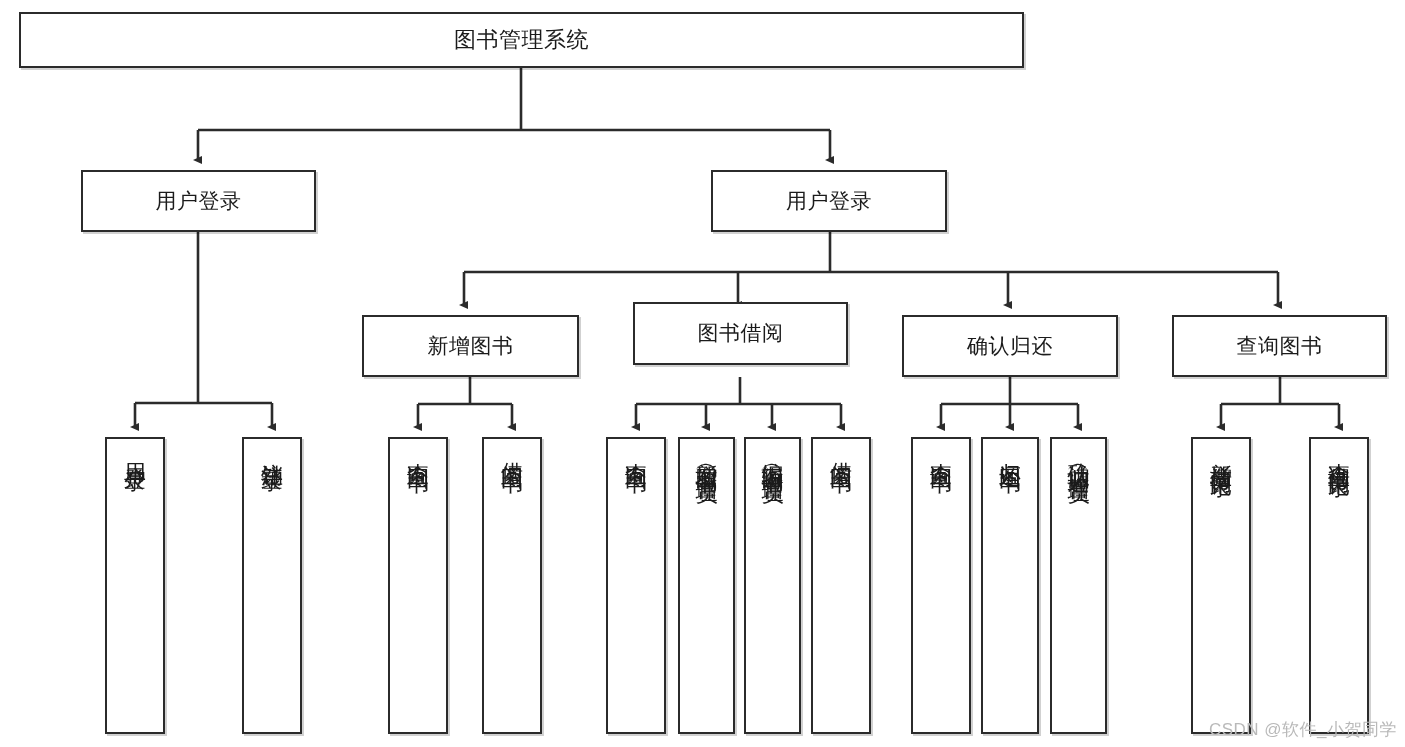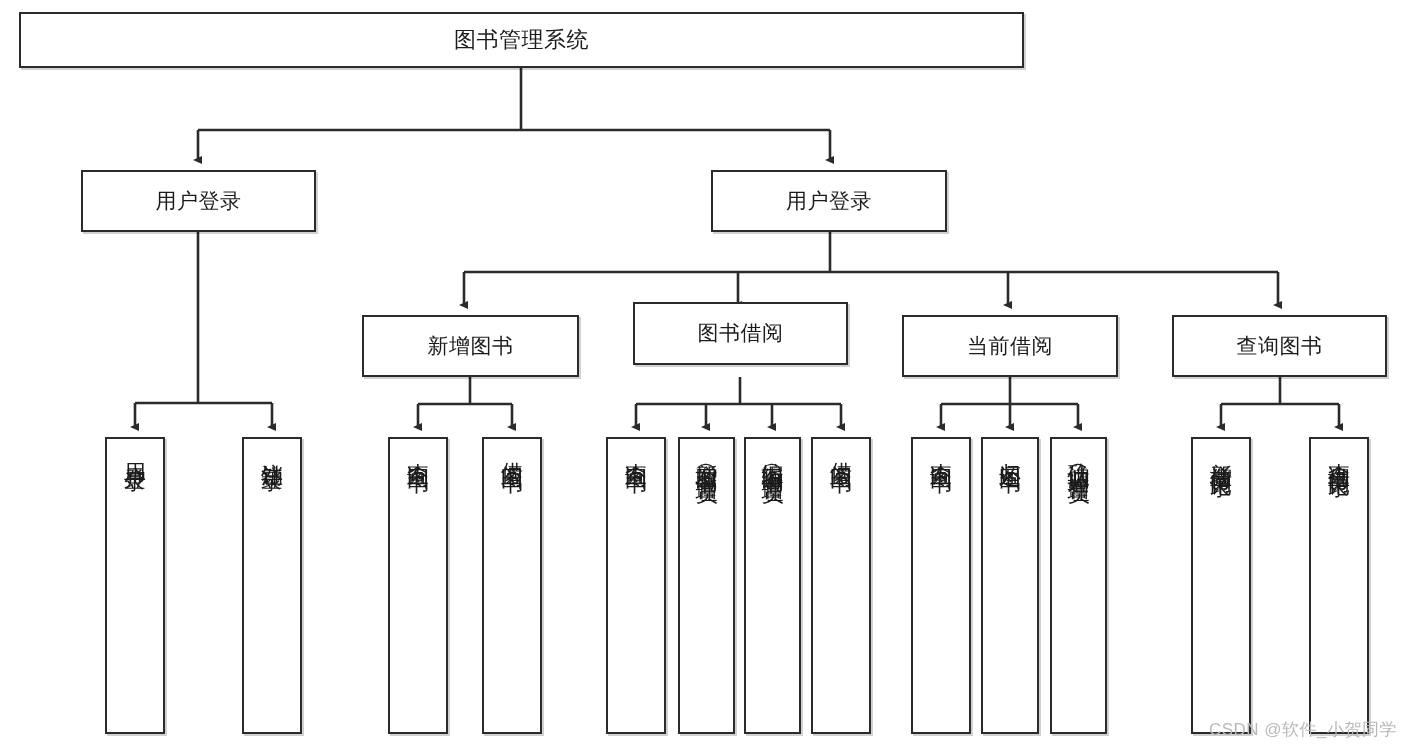--- a/index.html
+++ b/index.html
@@ -135,21 +135,21 @@
     <span class="label">用户登录</span>
   </div>
 
   <div class="node horiz" style="left:362px; top:315px; width:217px; height:62px;">
     <span class="label">新增图书</span>
   </div>
   <div class="node horiz" style="left:633px; top:302px; width:215px; height:63px;">
     <span class="label">图书借阅</span>
   </div>
   <div class="node horiz" style="left:902px; top:315px; width:216px; height:62px;">
-    <span class="label">当前借阅</span>
+    <span class="label">确认归还</span>
   </div>
   <div class="node horiz" style="left:1172px; top:315px; width:215px; height:62px;">
     <span class="label">查询图书</span>
   </div>
 
   <div class="node vert" style="left:105px; top:437px; width:60px; height:297px;">
     <span class="label">用户登录</span>
   </div>
   <div class="node vert" style="left:242px; top:437px; width:60px; height:297px;">
     <span class="label">注销登录</span>

